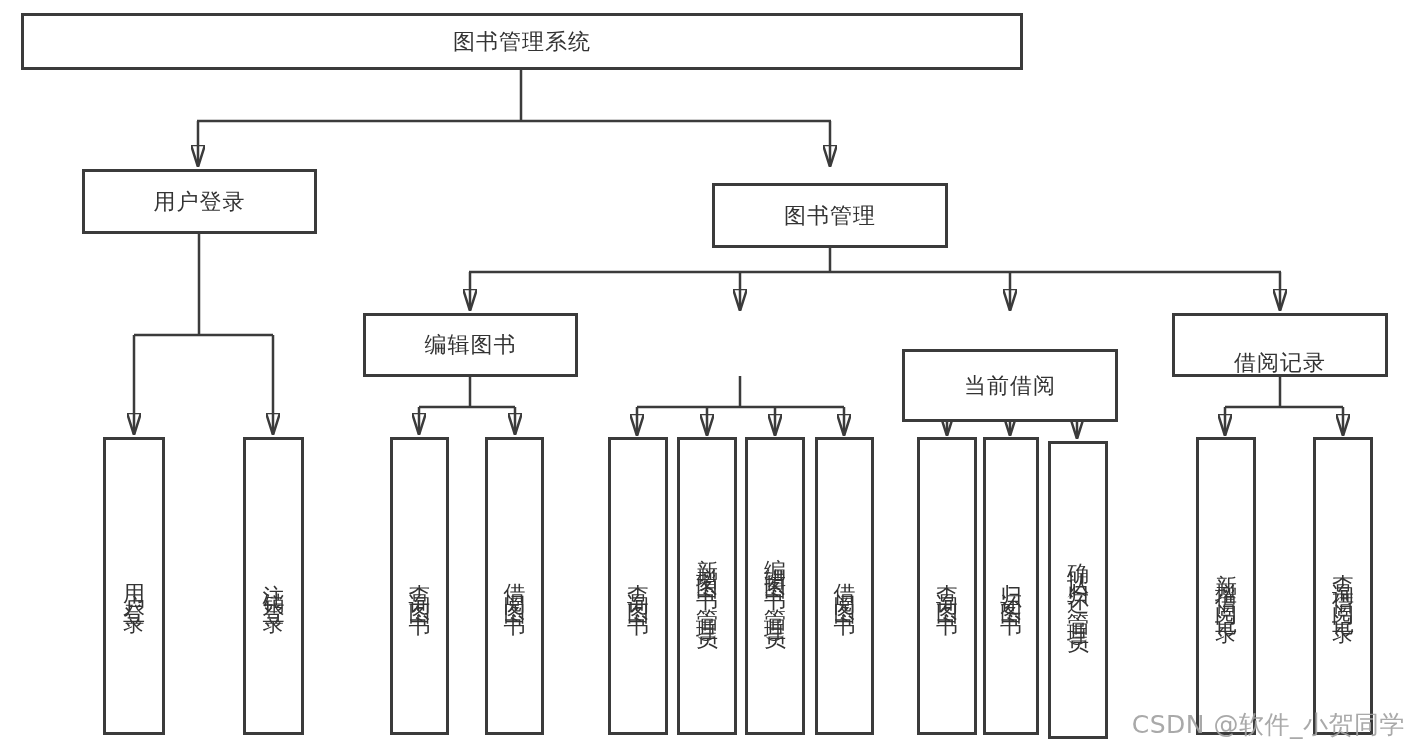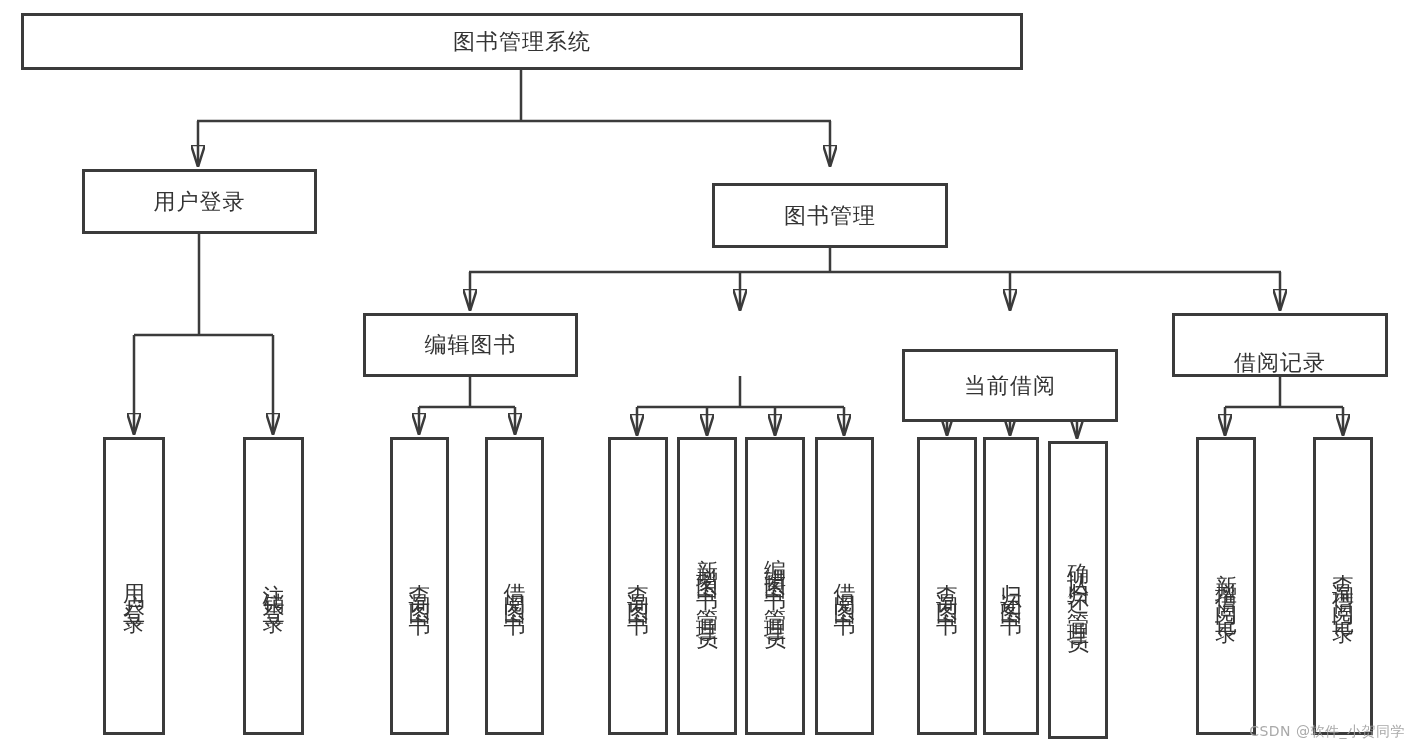--- a/index.html
+++ b/index.html
@@ -42,21 +42,21 @@
     writing-mode:vertical-rl;
     text-orientation:mixed;
     font-size:22px;
     letter-spacing:10px;
     line-height:1;
   }
   .watermark{
     position:absolute;
     right:12px;
     bottom:6px;
-    font-size:14px;
+    font-size:25px;
     color:rgba(162,162,162,0.92);
     letter-spacing:0.5px;
     white-space:nowrap;
   }
 </style>
 </head>
 <body>
 
 <div class="stage">
 

